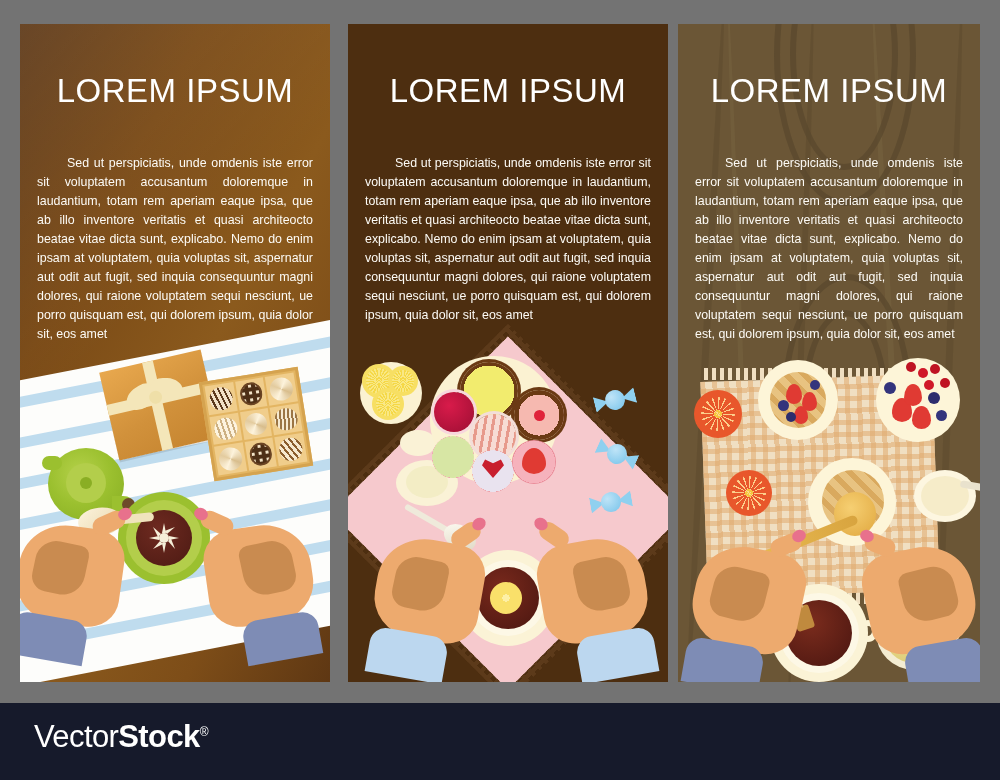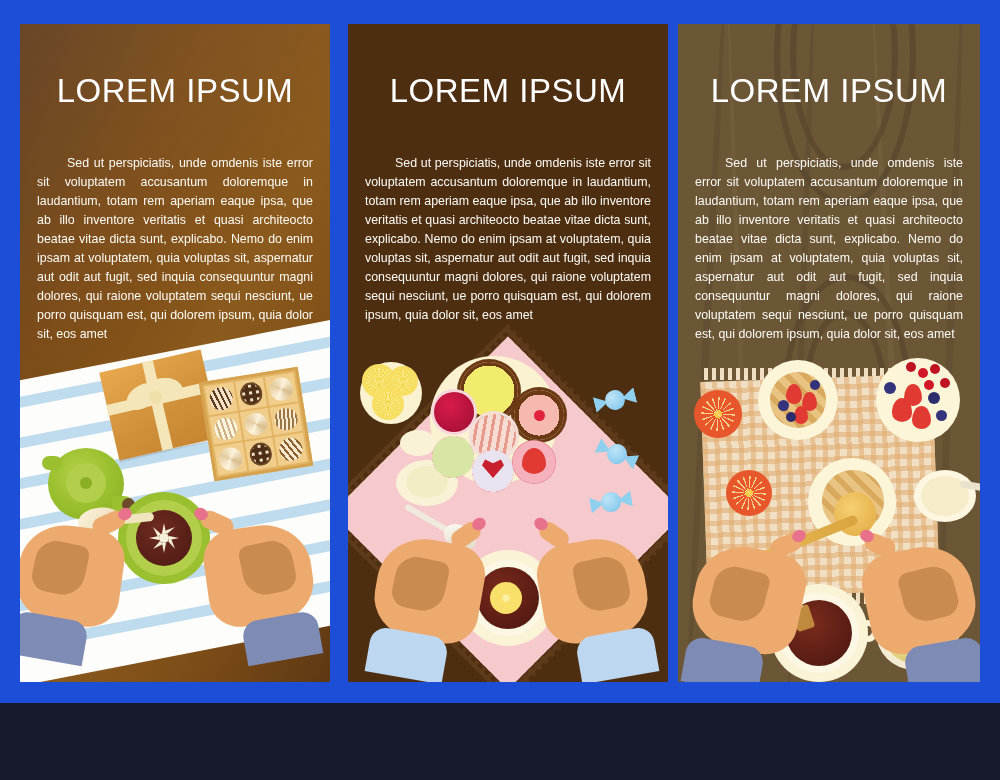--- a/index.html
+++ b/index.html
@@ -1,17 +1,17 @@
 <!DOCTYPE html>
 <html><head>
 <meta charset="utf-8">
 <style>
   html,body{margin:0;padding:0;background:#ffffff;}
   body{width:1000px;height:780px;overflow:hidden;font-family:"Liberation Sans",sans-serif;}
-  #stage{position:relative;width:1000px;height:780px;background:#1d4ed8;}
+  #stage{position:relative;width:1000px;height:780px;background:#737373;}
 
   .panels{position:absolute;left:0;top:0;width:1000px;height:700px;}
 
   .panel{position:absolute;top:24px;height:658px;overflow:hidden;}
   #panel-1{left:20px;width:310px;}
   #panel-2{left:348px;width:320px;}
   #panel-3{left:678px;width:302px;}
 
   
   .bg{position:absolute;inset:0;}
@@ -516,14 +516,15 @@
                       border-radius:50%;transform:rotate(22deg);"></div>
           <div class="arm" style="left:52px;top:100px;width:78px;height:46px;transform:rotate(-10deg);"></div>
         </div>
 
       </div>
     </div>
 
   </div>
 
   <div class="footer"></div>
+  <div class="logo"><span>Vector</span><b>Stock</b><sup>®</sup></div>
 
 </div>
 
 </body></html>

